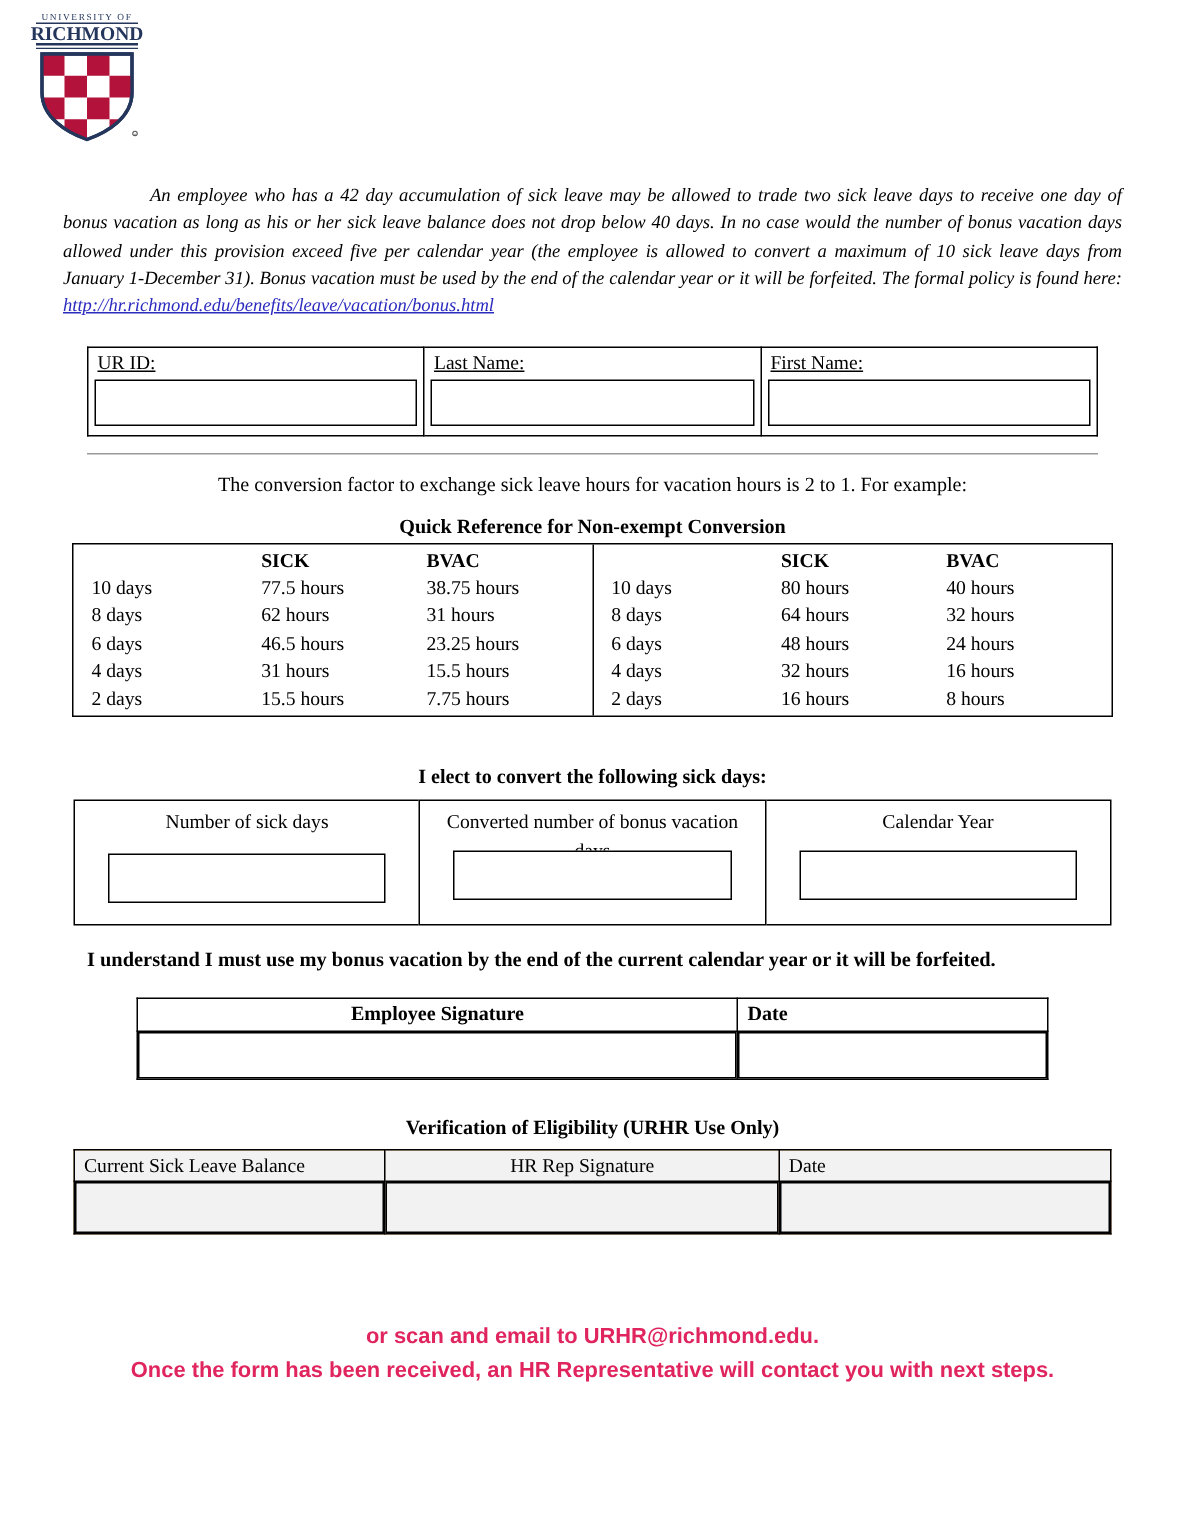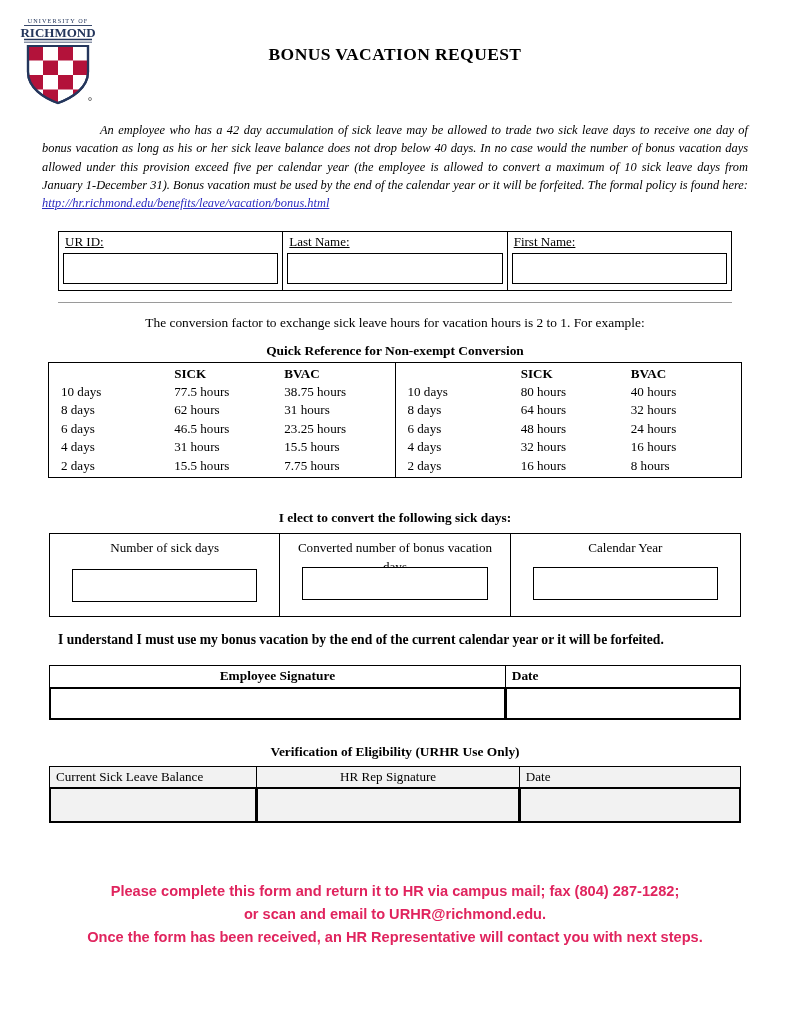--- a/index.html
+++ b/index.html
@@ -17,21 +17,21 @@
   }
 
   
   .header {
     position: relative;
     height: 100px;
   }
   .logo {
     position: absolute;
     left: 16px;
-    top: 14px;
+    top: 4px;
     width: 84px;
     height: 92px;
   }
   .doc-title {
     position: absolute;
     left: 0;
     right: 0;
     top: 44px;
     text-align: center;
     font-family: "Liberation Serif", serif;
@@ -177,21 +177,21 @@
 
   
   .understand {
     margin: 15px 58px 0 58px;
     font-weight: bold;
     font-size: 13.6px;
   }
 
   
   .sig-table {
-    width: 692px;
+    width: 608px;
     margin: 17px auto 0 auto;
     border: 1.7px solid #000;
     border-collapse: collapse;
     table-layout: fixed;
   }
   .sig-table td {
     border: 1.5px solid #000;
     padding: 0;
     vertical-align: top;
   }
@@ -292,21 +292,20 @@
         <rect x="42" y="61" width="15" height="14.5" fill="#b3123a"></rect>
         <rect x="27" y="75.5" width="15" height="14" fill="#b3123a"></rect>
         <rect x="57" y="75.5" width="15" height="14" fill="#b3123a"></rect>
       </g>
       <path d="M12,32 L72,32 L72,58 C72,74 56,84 42,89 C28,84 12,74 12,58 Z" fill="none" stroke="#24365c" stroke-width="2.2"></path>
       <circle cx="74" cy="85" r="1.5" fill="none" stroke="#555" stroke-width="0.7"></circle>
       <text x="74" y="86.6" text-anchor="middle" font-family="Liberation Serif, serif" font-size="2.4" fill="#555">R</text>
     </svg>
   </div>
 
-  <div class="doc-title">BONUS VACATION REQUEST</div>
 </div>
 
 <p class="intro">
   <span>An employee who has a 42 day accumulation of sick leave may be allowed to trade two sick leave days to receive one day of bonus vacation as long as his or her sick leave balance does not drop below 40 days. In no case would the number of bonus vacation days allowed under this provision exceed five per calendar year (the employee is allowed to convert a maximum of 10 sick leave days from January 1-December 31). Bonus vacation must be used by the end of the calendar year or it will be forfeited. The formal policy is found here: </span><a class="policy-url" href="#">http://hr.richmond.edu/benefits/leave/vacation/bonus.html</a>
 </p>
 
 <table class="info-table">
   <tbody>
       <tr>
     <td>
@@ -474,16 +473,15 @@
       <div class="v-blank"></div>
     </td>
     <td>
       <div class="v-blank"></div>
     </td>
   </tr>
 </tbody>
   </table>
 
 <div class="footer">
-  <div>Please complete this form and return it to HR via campus mail; fax (804) 287-1282;</div>
   <div>or scan and email to URHR@richmond.edu.</div>
   <div>Once the form has been received, an HR Representative will contact you with next steps.</div>
 </div>
 
 </body></html>

